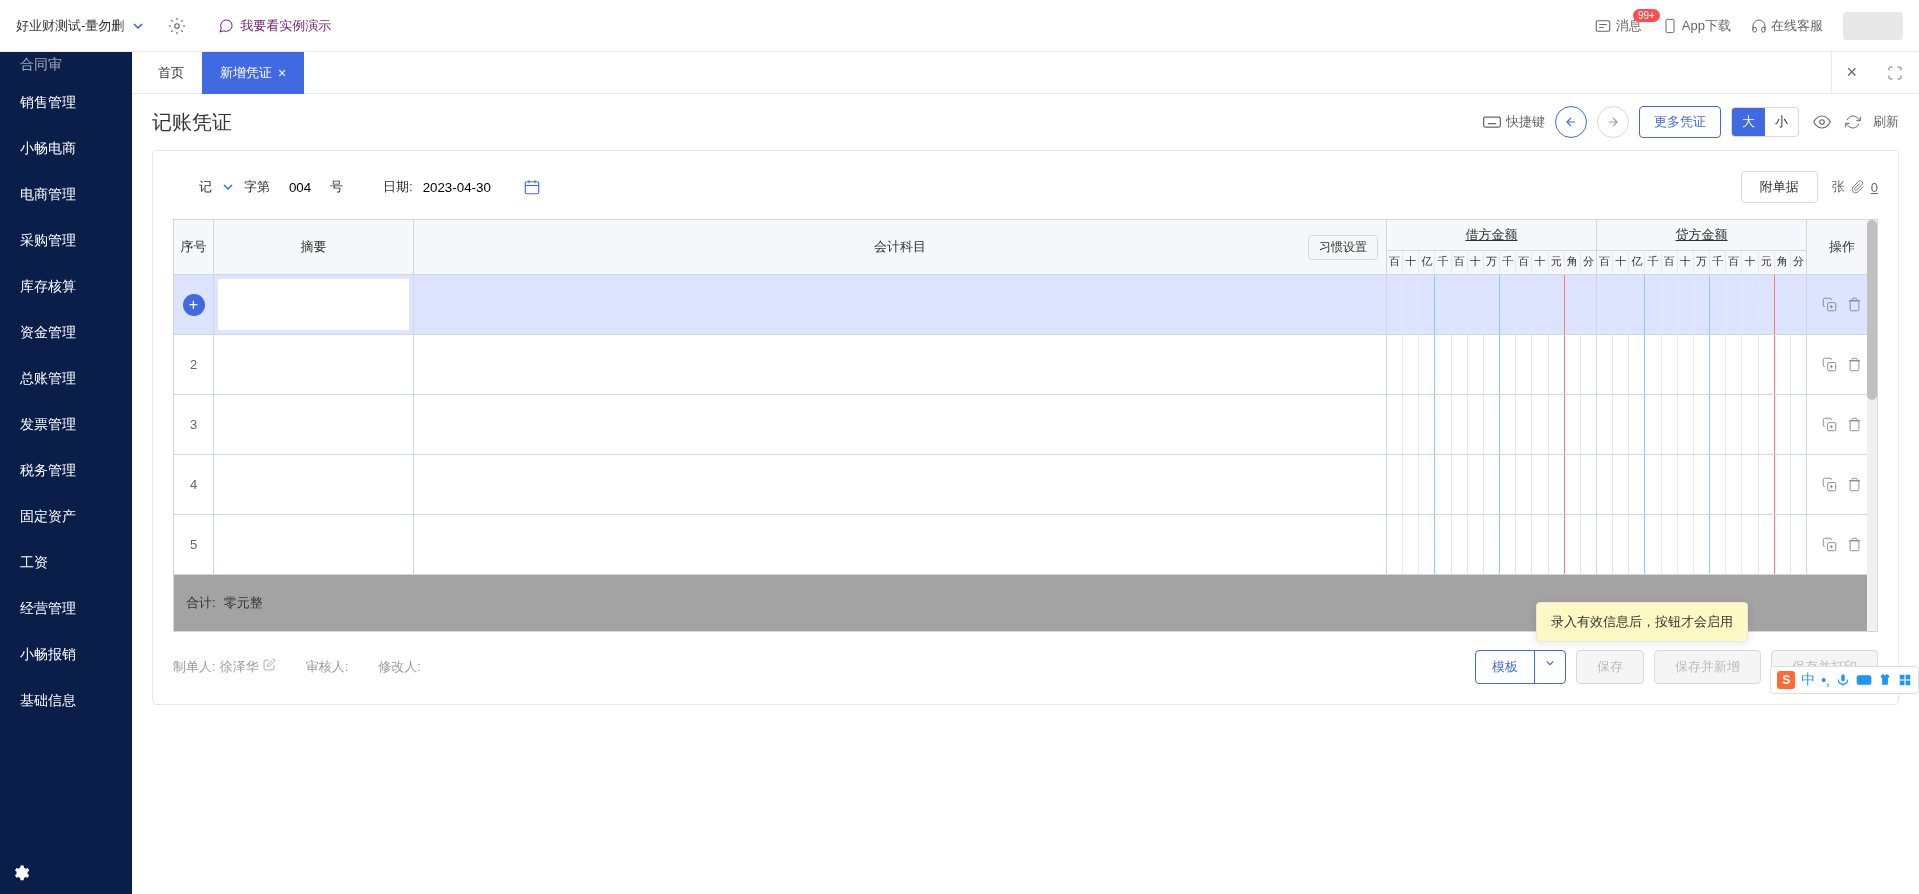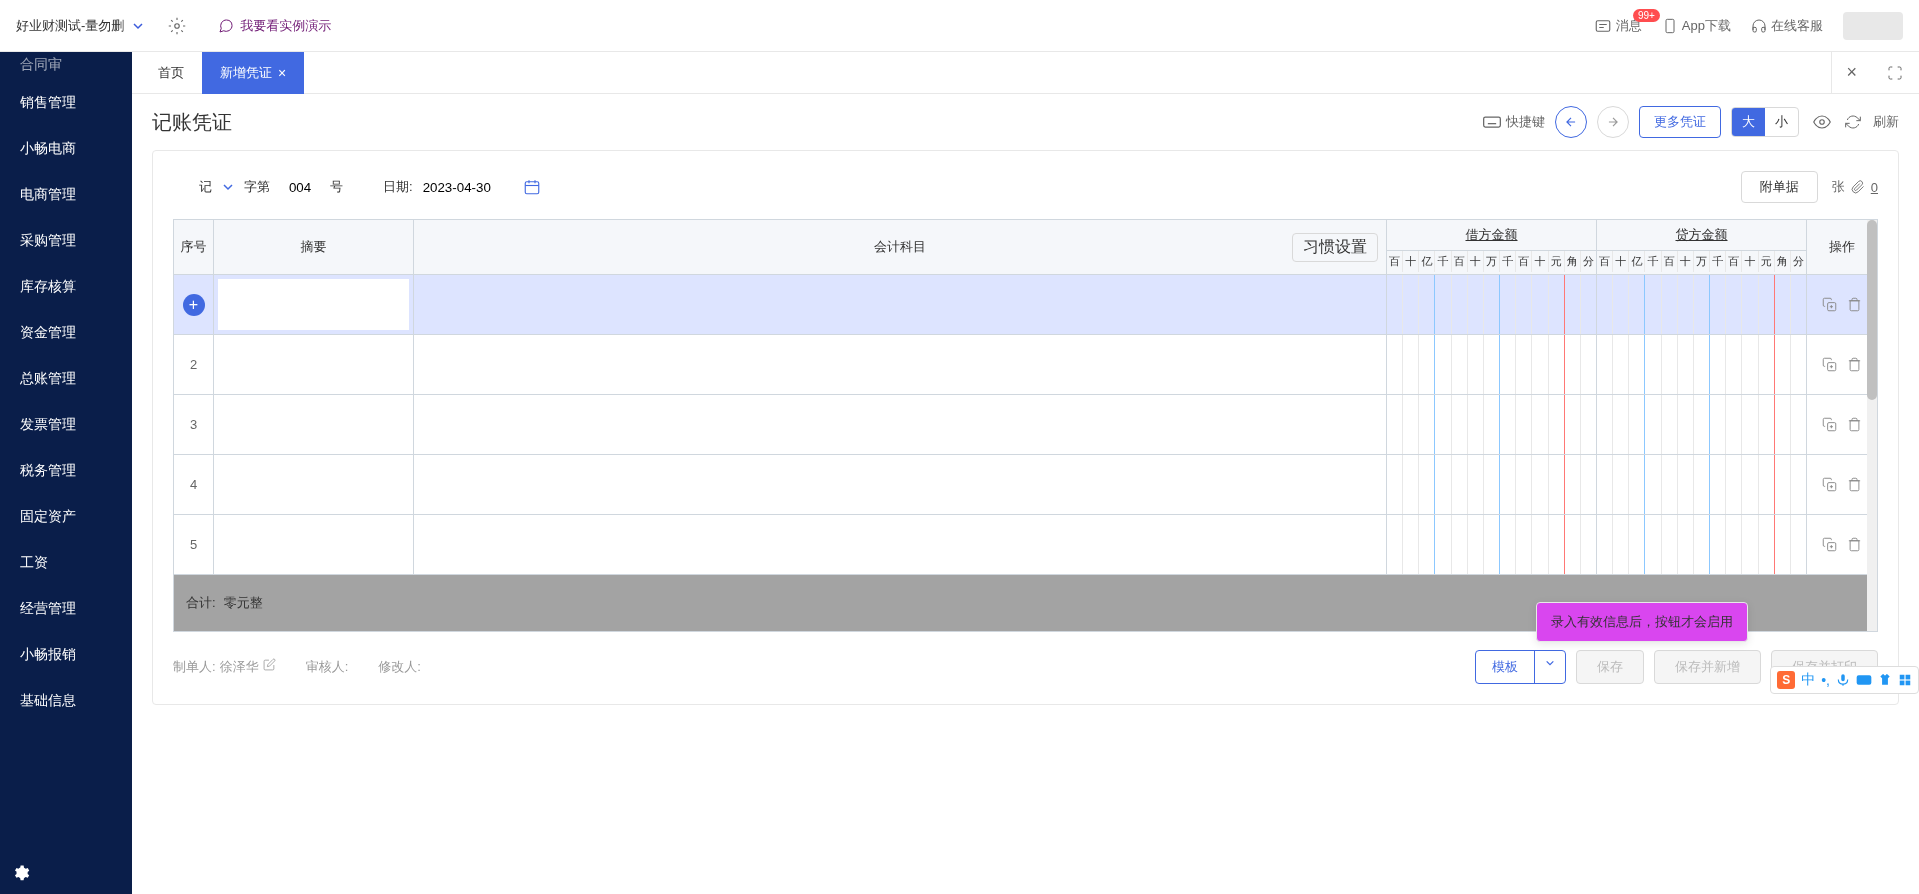--- a/index.html
+++ b/index.html
@@ -68,21 +68,21 @@
     .vh-right { margin-left: auto; display: flex; align-items: center; gap: 14px; }
     .attach-btn { border: 1px solid #d9d9d9; padding: 6px 18px; border-radius: 4px; cursor: pointer; }
     .attach-count { color: #666; display: flex; align-items: center; gap: 6px; }
     
     
     .voucher-table { border: 1px solid #d0d7de; position: relative; }
     .vt-header { display: flex; background: #f5f7fa; border-bottom: 1px solid #d0d7de; }
     .vt-h-seq { width: 40px; border-right: 1px solid #d0d7de; display: flex; align-items: center; justify-content: center; padding: 18px 0; font-weight: 500; }
     .vt-h-summary { width: 200px; border-right: 1px solid #d0d7de; display: flex; align-items: center; justify-content: center; font-weight: 500; }
     .vt-h-subject { flex: 1; border-right: 1px solid #d0d7de; display: flex; align-items: center; justify-content: center; position: relative; font-weight: 500; }
-    .habit-btn { position: absolute; right: 8px; border: 1px solid #d9d9d9; padding: 3px 10px; border-radius: 4px; font-size: 16px; cursor: pointer; font-weight: normal; }
+    .habit-btn { position: absolute; right: 8px; border: 1px solid #d9d9d9; padding: 3px 10px; border-radius: 4px; font-size: 12px; cursor: pointer; font-weight: normal; }
     .vt-h-amount { width: 210px; border-right: 1px solid #d0d7de; }
     .vt-h-amount-title { text-align: center; padding: 6px 0; border-bottom: 1px solid #d0d7de; font-weight: 500; text-decoration: underline; }
     .vt-h-digits { display: flex; }
     .vt-h-digit { flex: 1; text-align: center; font-size: 11px; padding: 3px 0; border-right: 1px solid #e8e8e8; }
     .vt-h-digit:last-child { border-right: none; }
     .vt-h-ops { width: 70px; display: flex; align-items: center; justify-content: center; font-weight: 500; }
     
     .vt-row { display: flex; border-bottom: 1px solid #d0d7de; min-height: 60px; }
     .vt-row.active { background: #dde4ff; }
     .vt-seq { width: 40px; border-right: 1px solid #d0d7de; display: flex; align-items: center; justify-content: center; color: #666; }
@@ -103,21 +103,21 @@
     .vt-total-label { padding-left: 12px; display: flex; gap: 8px; }
     
     
     .voucher-footer { display: flex; align-items: center; margin-top: 18px; gap: 30px; color: #999; font-size: 13px; }
     .footer-item { display: flex; gap: 4px; }
     .footer-right { margin-left: auto; display: flex; gap: 10px; position: relative; }
     .template-btn { border: 1px solid #4169e1; color: #4169e1; border-radius: 4px; display: flex; overflow: hidden; cursor: pointer; }
     .template-text { padding: 7px 16px; border-right: 1px solid #4169e1; }
     .template-arrow { padding: 7px 10px; }
     .footer-btn { border: 1px solid #d9d9d9; padding: 7px 20px; border-radius: 4px; cursor: pointer; color: #bbb; background: #f5f5f5; }
-    .tooltip { position: absolute; bottom: 42px; right: 130px; background: #d946ef; border: 1px solid #e8e8e8; box-shadow: 0 2px 8px rgba(0,0,0,0.1); padding: 10px 14px; border-radius: 4px; white-space: nowrap; color: #333; }
+    .tooltip { position: absolute; bottom: 42px; right: 130px; background: #fef9c3; border: 1px solid #e8e8e8; box-shadow: 0 2px 8px rgba(0,0,0,0.1); padding: 10px 14px; border-radius: 4px; white-space: nowrap; color: #333; }
     
     
     .scroll-track { position: absolute; right: 0; top: 0; bottom: 0; width: 10px; background: #f0f0f0; }
     .scroll-thumb { position: absolute; right: 0; top: 0; width: 10px; height: 180px; background: #c0c0c0; border-radius: 5px; }
     
     svg { display: block; }
     
     
     .ime-bar { position: fixed; right: 0; bottom: 200px; display: flex; align-items: center; gap: 6px; background: #fff; border: 1px solid #ddd; padding: 4px 6px; border-radius: 4px; }
     .ime-logo { width: 18px; height: 18px; background: #ff6b35; border-radius: 3px; color: #fff; display: flex; align-items: center; justify-content: center; font-weight: bold; font-size: 12px; }

